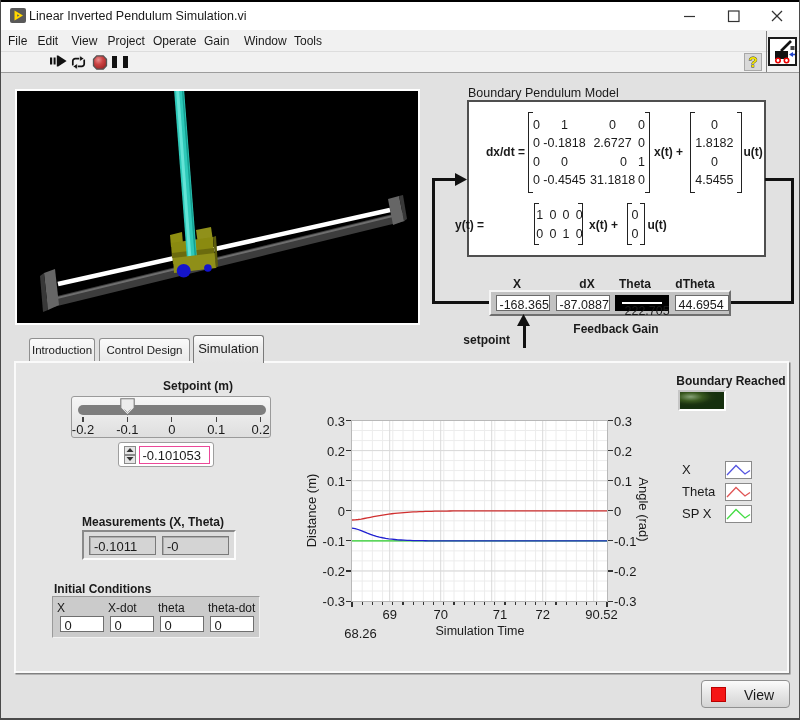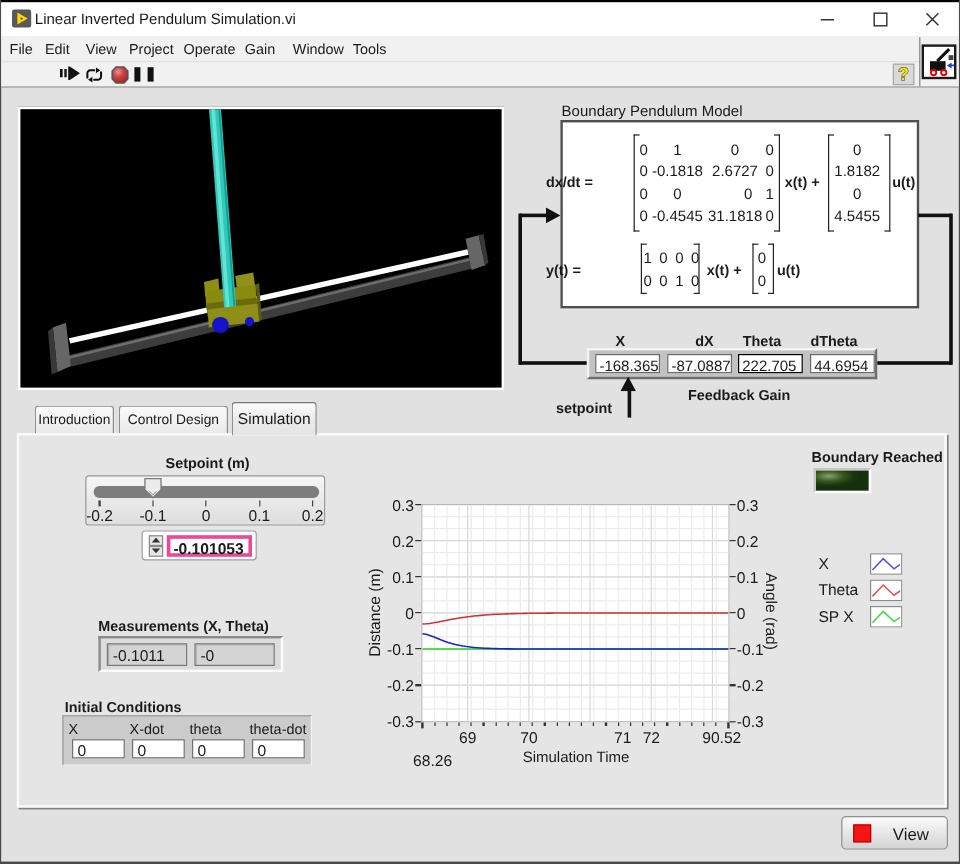--- a/index.html
+++ b/index.html
@@ -117,21 +117,21 @@
 
   <polygon points="156,167 198,162 199,177 157,182" fill="#8f8f18"></polygon>
   <polygon points="196,146 199,177 201,175 199,145" fill="#5c5c0e"></polygon>
   <ellipse cx="166.7" cy="179.8" rx="7" ry="6.7" fill="#1414cc"></ellipse>
   <ellipse cx="190.9" cy="177" rx="3.8" ry="3.8" fill="#1414cc"></ellipse>
 </svg>
 
 <div class="abs f125" style="left:468px;top:86px;">Boundary Pendulum Model</div>
 <div class="abs" style="left:467px;top:100px;width:299px;height:157px;background:#fff;border:2px solid #4f4f4f;"></div>
 
-<div class="abs f12 b" style="left:455px;top:145px;width:70px;text-align:left;">dx/dt =</div>
+<div class="abs f12 b" style="left:455px;top:145px;width:70px;text-align:right;">dx/dt =</div>
 <div class="abs" style="left:528px;top:111.5px;width:5px;height:81px;border:1.5px solid #222;border-right:none;"></div>
 <div class="abs" style="left:645px;top:111.5px;width:5px;height:81px;border:1.5px solid #222;border-left:none;"></div>
 <div class="abs f125 ctr" style="left:531px;top:116.1px;width:11px;line-height:18.2px;">0<br>0<br>0<br>0</div>
 <div class="abs f125 ctr" style="left:542px;top:116.1px;width:45px;line-height:18.2px;">1<br>-0.1818<br>0<br>-0.4545</div>
 <div class="abs f125 ctr" style="left:590px;top:116.1px;width:45px;line-height:18.2px;">0<br>2.6727<br><span style="position:relative;left:11px;">0</span><br>31.1818</div>
 <div class="abs f125 ctr" style="left:636px;top:116.1px;width:11px;line-height:18.2px;">0<br>0<br>1<br>0</div>
 <div class="abs f12 b" style="left:654px;top:145px;">x(t) +</div>
 <div class="abs" style="left:690px;top:111.5px;width:5px;height:81px;border:1.5px solid #222;border-right:none;"></div>
 <div class="abs" style="left:736.5px;top:111.5px;width:5px;height:81px;border:1.5px solid #222;border-left:none;"></div>
 <div class="abs f125 ctr" style="left:694.4px;top:116.1px;width:40px;line-height:18.2px;">0<br>1.8182<br>0<br>4.5455</div>
@@ -157,36 +157,36 @@
 <div class="abs" style="left:790.5px;top:178px;width:3px;height:126px;background:#111;"></div>
 <div class="abs" style="left:729px;top:301px;width:64px;height:3px;background:#111;"></div>
 
 <div class="abs f12 b ctr" style="left:497px;top:276.5px;width:40px;">X</div>
 <div class="abs f12 b ctr" style="left:567px;top:276.5px;width:40px;">dX</div>
 <div class="abs f12 b ctr" style="left:615px;top:276.5px;width:40px;">Theta</div>
 <div class="abs f12 b ctr" style="left:675px;top:276.5px;width:40px;">dTheta</div>
 <div class="abs" style="left:489px;top:290px;width:242px;height:26px;background:#c2c2c2;border:2px solid;border-color:#f5f5f5 #6f6f6f #6f6f6f #f5f5f5;"></div>
 <div class="abs f125" style="left:496px;top:295px;width:54px;height:16px;background:#fff;border:1px solid #6a6a6a;padding:1.5px 0 0 2.5px;">-168.365</div>
 <div class="abs f125" style="left:556px;top:295px;width:54px;height:16px;background:#fff;border:1px solid #6a6a6a;padding:1.5px 0 0 2.5px;">-87.0887</div>
-<div class="abs f125" style="left:615px;top:295px;width:54px;height:16px;background:#fff;border:1px solid #000000;padding:1.5px 0 0 2.5px;">222.705</div>
+<div class="abs f125" style="left:615px;top:295px;width:54px;height:16px;background:#fff;border:7px solid #000000;padding:1.5px 0 0 2.5px;">222.705</div>
 <div class="abs f125" style="left:675px;top:295px;width:54px;height:16px;background:#fff;border:1px solid #6a6a6a;padding:1.5px 0 0 2.5px;">44.6954</div>
 <div class="abs f12 b ctr" style="left:566px;top:322px;width:100px;">Feedback Gain</div>
 <svg class="abs" style="left:517px;top:313.5px;" width="13" height="12">
     <polygon points="6.5,0 13,12 0,12" fill="#111"></polygon>
   </svg>
 <div class="abs" style="left:522.5px;top:324px;width:3px;height:24px;background:#111;"></div>
 <div class="abs f12 b" style="left:440px;top:333px;width:70px;text-align:right;">setpoint</div>
 
 <div class="abs f115 ctr" style="left:29px;top:338px;width:66px;height:24px;background:linear-gradient(#fafafa,#e9e9e9);border:1px solid #8f8f8f;border-bottom:none;border-radius:3px 3px 0 0;padding-top:4px;">Introduction</div>
 <div class="abs f115 ctr" style="left:99px;top:338px;width:91px;height:24px;background:linear-gradient(#fafafa,#e9e9e9);border:1px solid #8f8f8f;border-bottom:none;border-radius:3px 3px 0 0;padding-top:4px;">Control Design</div>
 
 <div class="abs" style="left:14px;top:361px;width:775px;height:312px;background:#e5e5e5;border:2px solid #fafafa;box-shadow:1.5px 1.5px 0 #808080;"></div>
 <div class="abs f13 ctr" style="left:193px;top:335px;width:71px;height:28px;background:linear-gradient(#fdfdfd,#ebebeb 45%,#e5e5e5);border:1px solid #7a7a7a;border-bottom:none;border-radius:3px 3px 0 0;padding-top:5px;">Simulation</div>
 
-<div class="abs f12 b ctr" style="left:113px;top:379px;width:120px;">Setpoint (m)</div>
+<div class="abs f12 b ctr" style="left:113px;top:379px;width:120px;text-align:right;">Setpoint (m)</div>
 <div class="abs" style="left:71px;top:396px;width:200px;height:42px;background:linear-gradient(#f6f6f6,#dedede);border:1px solid #9a9a9a;border-radius:3px;"></div>
 <div class="abs" style="left:78px;top:405px;width:188px;height:10px;background:#7d7d7d;border-radius:5px;"></div>
 <svg class="abs" style="left:120px;top:398px;" width="15" height="18" viewBox="0 0 15 18">
   <path d="M0.8,0.8 h13.4 v9.4 l-6.7,6.6 l-6.7,-6.6 z" fill="#ececec" stroke="#7a7a7a" stroke-width="1.1"></path>
   <path d="M4.5,11.5 l3,3 l3,-3" fill="none" stroke="#a5a5a5" stroke-width="1"></path>
 </svg>
 <div class="abs" style="left:82.4px;top:417px;width:1.2px;height:4.5px;background:#444;"></div>
 <div class="abs" style="left:126.8px;top:417px;width:1.2px;height:4.5px;background:#444;"></div>
 <div class="abs" style="left:171.2px;top:417px;width:1.2px;height:4.5px;background:#444;"></div>
 <div class="abs" style="left:215.6px;top:417px;width:1.2px;height:4.5px;background:#444;"></div>
@@ -197,21 +197,21 @@
 <div class="abs f13 ctr" style="left:196.2px;top:421.5px;width:40px;">0.1</div>
 <div class="abs f13 ctr" style="left:240.6px;top:421.5px;width:40px;">0.2</div>
 
 <div class="abs" style="left:117.5px;top:442px;width:96px;height:25px;background:#fff;border:1px solid #9e9e9e;border-radius:3px;"></div>
 <div class="abs" style="left:124px;top:445.5px;width:12px;height:9px;background:#e6e6e6;border:1px solid #8a8a8a;"></div>
 <div class="abs" style="left:124px;top:454.5px;width:12px;height:9px;background:#e6e6e6;border:1px solid #8a8a8a;"></div>
 <svg class="abs" style="left:126px;top:448px;" width="8" height="14" viewBox="0 0 8 14">
   <polygon points="4,0 7.5,4 0.5,4" fill="#333"></polygon>
   <polygon points="4,13 7.5,9 0.5,9" fill="#333"></polygon>
 </svg>
-<div class="abs f13" style="left:138.5px;top:445.5px;width:71px;height:18px;background:#fff;border:3px solid #ec4899;padding:1px 0 0 3px;font-weight:bold;">-0.101053</div>
+<div class="abs f13" style="left:138.5px;top:445.5px;width:71px;height:18px;background:#fff;border:1px solid #ec4899;padding:1px 0 0 3px;">-0.101053</div>
 
 <div class="abs f12 b ctr" style="left:73px;top:514.5px;width:160px;">Measurements (X, Theta)</div>
 <div class="abs" style="left:82px;top:530px;width:154px;height:30px;background:#dcdcdc;border:2px solid;border-color:#8a8a8a #fcfcfc #fcfcfc #8a8a8a;"></div>
 <div class="abs f13" style="left:89px;top:536px;width:67px;height:19px;background:#d4d4d4;border:1px solid #7a7a7a;padding:2px 0 0 4px;box-shadow:inset 1px 1px 0 #adadad;">-0.1011</div>
 <div class="abs f13" style="left:162px;top:536px;width:67px;height:19px;background:#d4d4d4;border:1px solid #7a7a7a;padding:2px 0 0 4px;box-shadow:inset 1px 1px 0 #adadad;">-0</div>
 
 <div class="abs f12 b" style="left:54px;top:581.5px;">Initial Conditions</div>
 <div class="abs" style="left:52px;top:596px;width:208px;height:42px;background:#cbcbcb;border:1px solid;border-color:#9a9a9a #f2f2f2 #f2f2f2 #9a9a9a;"></div>
 <div class="abs f12" style="left:57px;top:600.5px;">X</div>
 <div class="abs f12" style="left:108px;top:600.5px;">X-dot</div>
@@ -297,21 +297,21 @@
 <div class="abs" style="left:545.2px;top:601.5px;width:1.2px;height:3px;background:#333;"></div>
 <div class="abs" style="left:555.4px;top:601.5px;width:1.2px;height:3px;background:#333;"></div>
 <div class="abs" style="left:565.6px;top:601.5px;width:1.2px;height:3px;background:#333;"></div>
 <div class="abs" style="left:575.8px;top:601.5px;width:1.2px;height:3px;background:#333;"></div>
 <div class="abs" style="left:586.0px;top:601.5px;width:1.2px;height:3px;background:#333;"></div>
 <div class="abs" style="left:596.2px;top:601.5px;width:1.2px;height:3px;background:#333;"></div>
 <div class="abs" style="left:606.4px;top:601.5px;width:1.2px;height:5px;background:#333;"></div>
 <div class="abs f13 ctr" style="left:335.5px;top:626px;width:50px;">68.26</div>
 <div class="abs f13 ctr" style="left:364.8px;top:606.5px;width:50px;">69</div>
 <div class="abs f13 ctr" style="left:415.8px;top:606.5px;width:50px;">70</div>
-<div class="abs f13 ctr" style="left:494px;top:606.5px;width:50px;">71</div>
+<div class="abs f13 ctr" style="left:475px;top:606.5px;width:50px;">71</div>
 <div class="abs f13 ctr" style="left:517.8px;top:606.5px;width:50px;">72</div>
 <div class="abs f13 ctr" style="left:576.5px;top:606.5px;width:50px;">90.52</div>
 
 <div class="abs f12 b ctr" style="left:671px;top:374px;width:120px;">Boundary Reached</div>
 <div class="abs" style="left:678px;top:390px;width:48px;height:21px;border:2px solid;border-color:#c6c6c6 #ffffff #ffffff #c6c6c6;background:radial-gradient(ellipse 60% 55% at 24% 28%, #86a276, #39591f 45%, #1c3510 80%, #16300e);"></div>
 <div class="abs f13" style="left:682px;top:462px;">X</div>
 <div class="abs f13" style="left:682px;top:484px;">Theta</div>
 <div class="abs f13" style="left:682px;top:505.5px;">SP X</div>
 <svg class="abs" style="left:725px;top:461px;" width="27" height="18">
     <rect x="0.5" y="0.5" width="26" height="17" fill="#fff" stroke="#8a8a8a"></rect>

